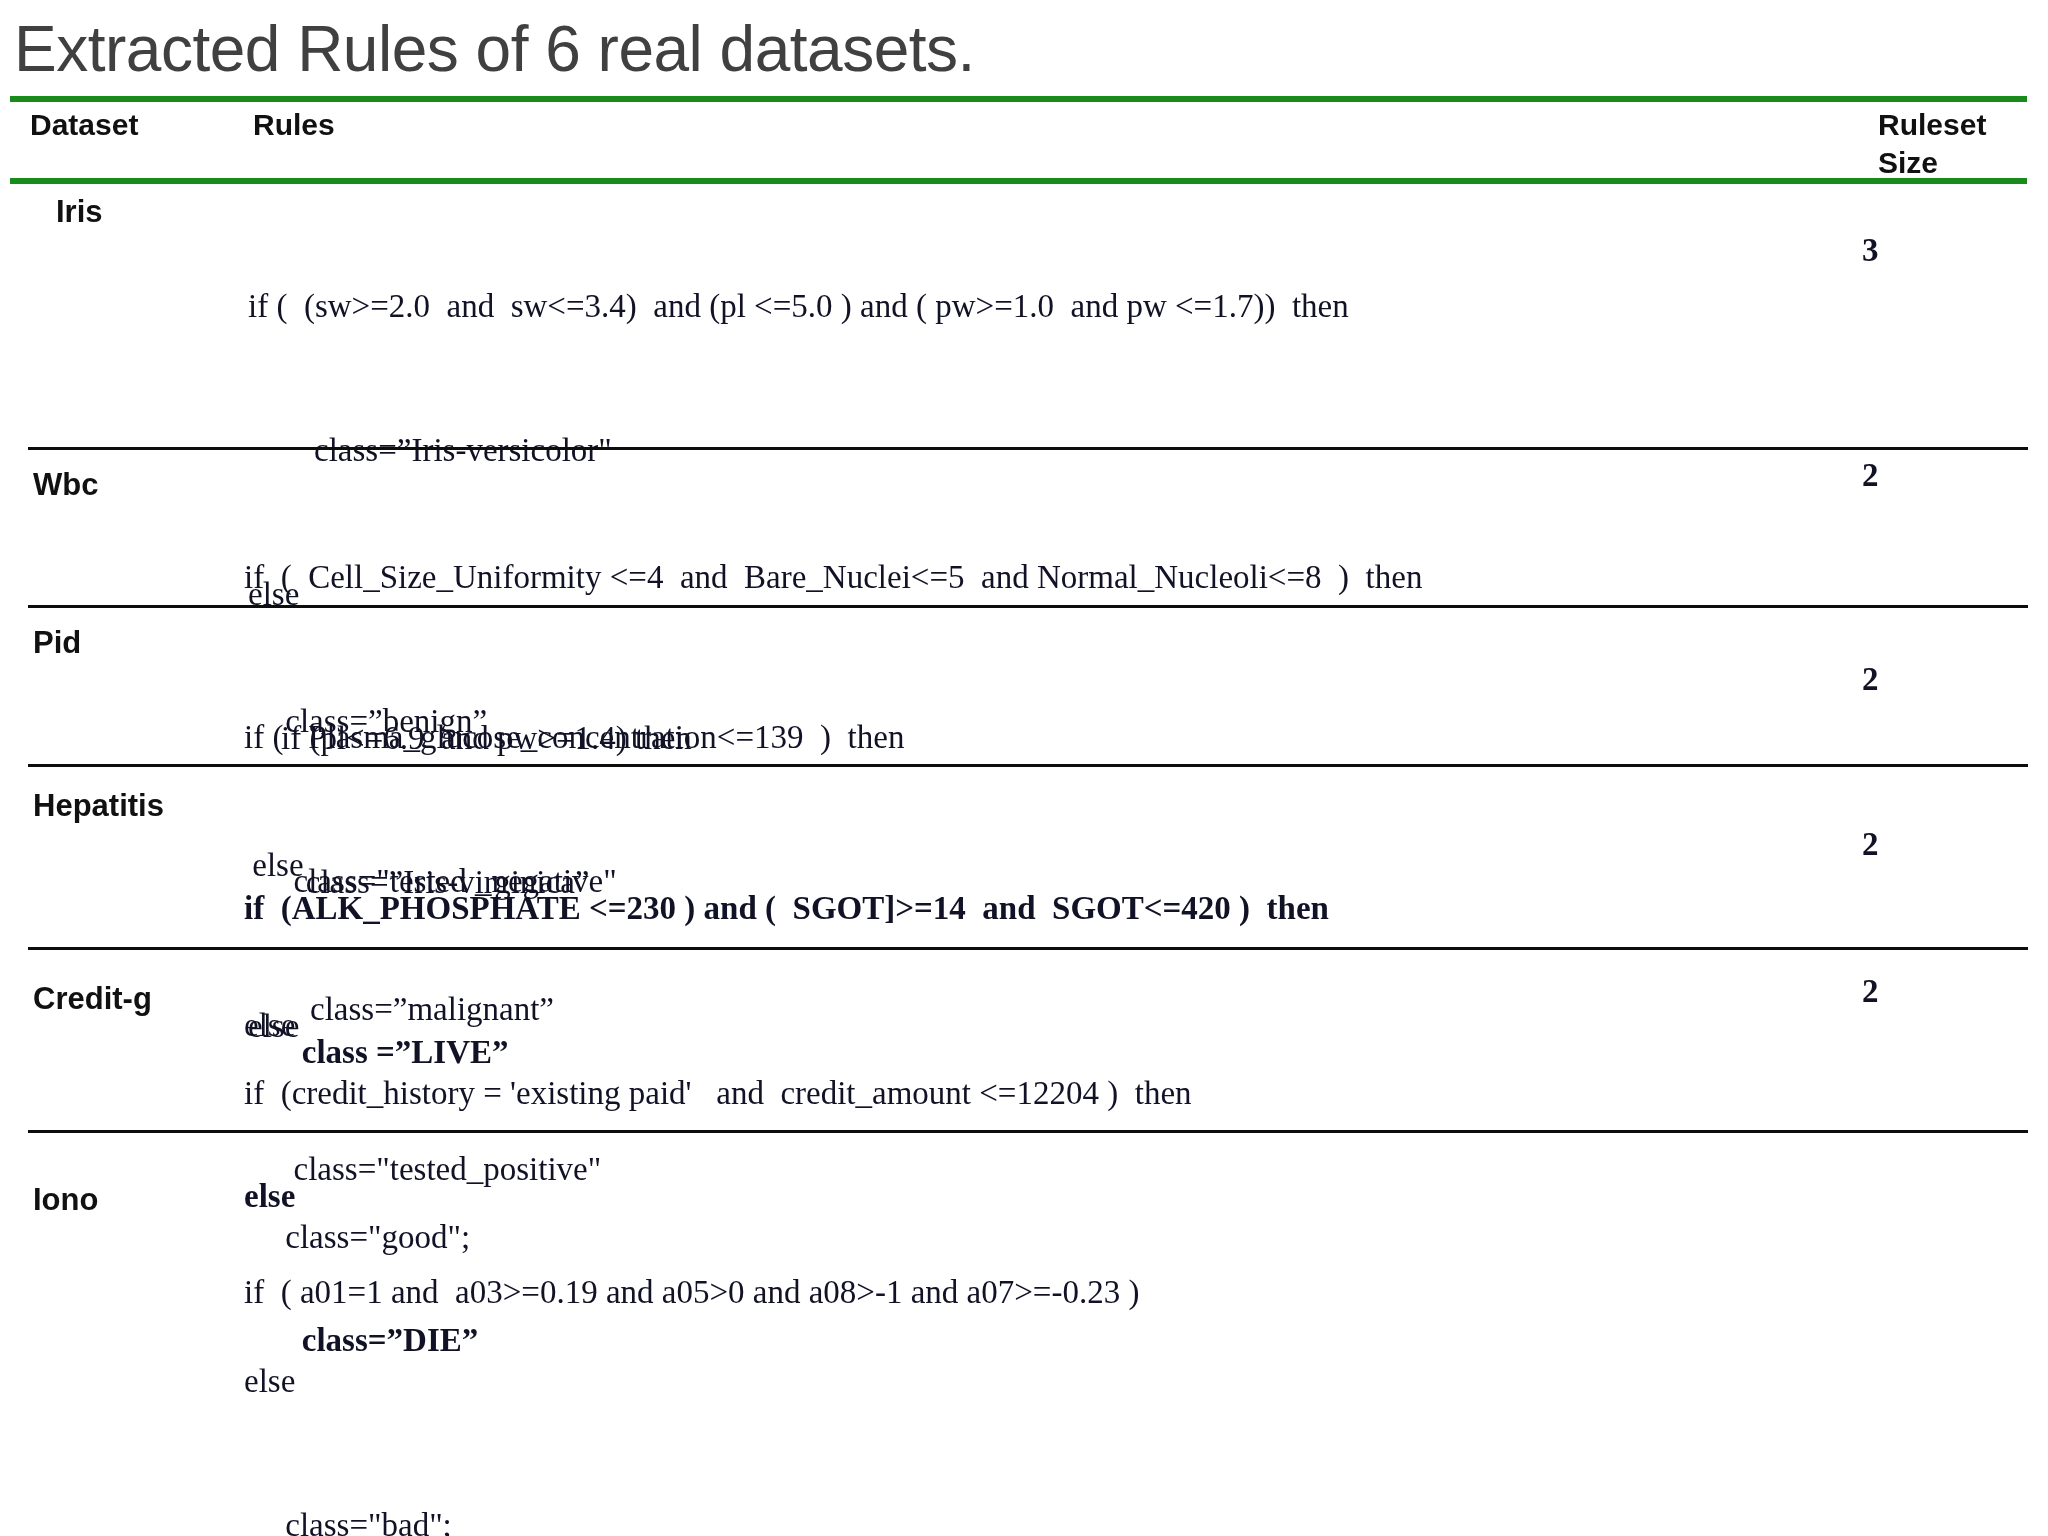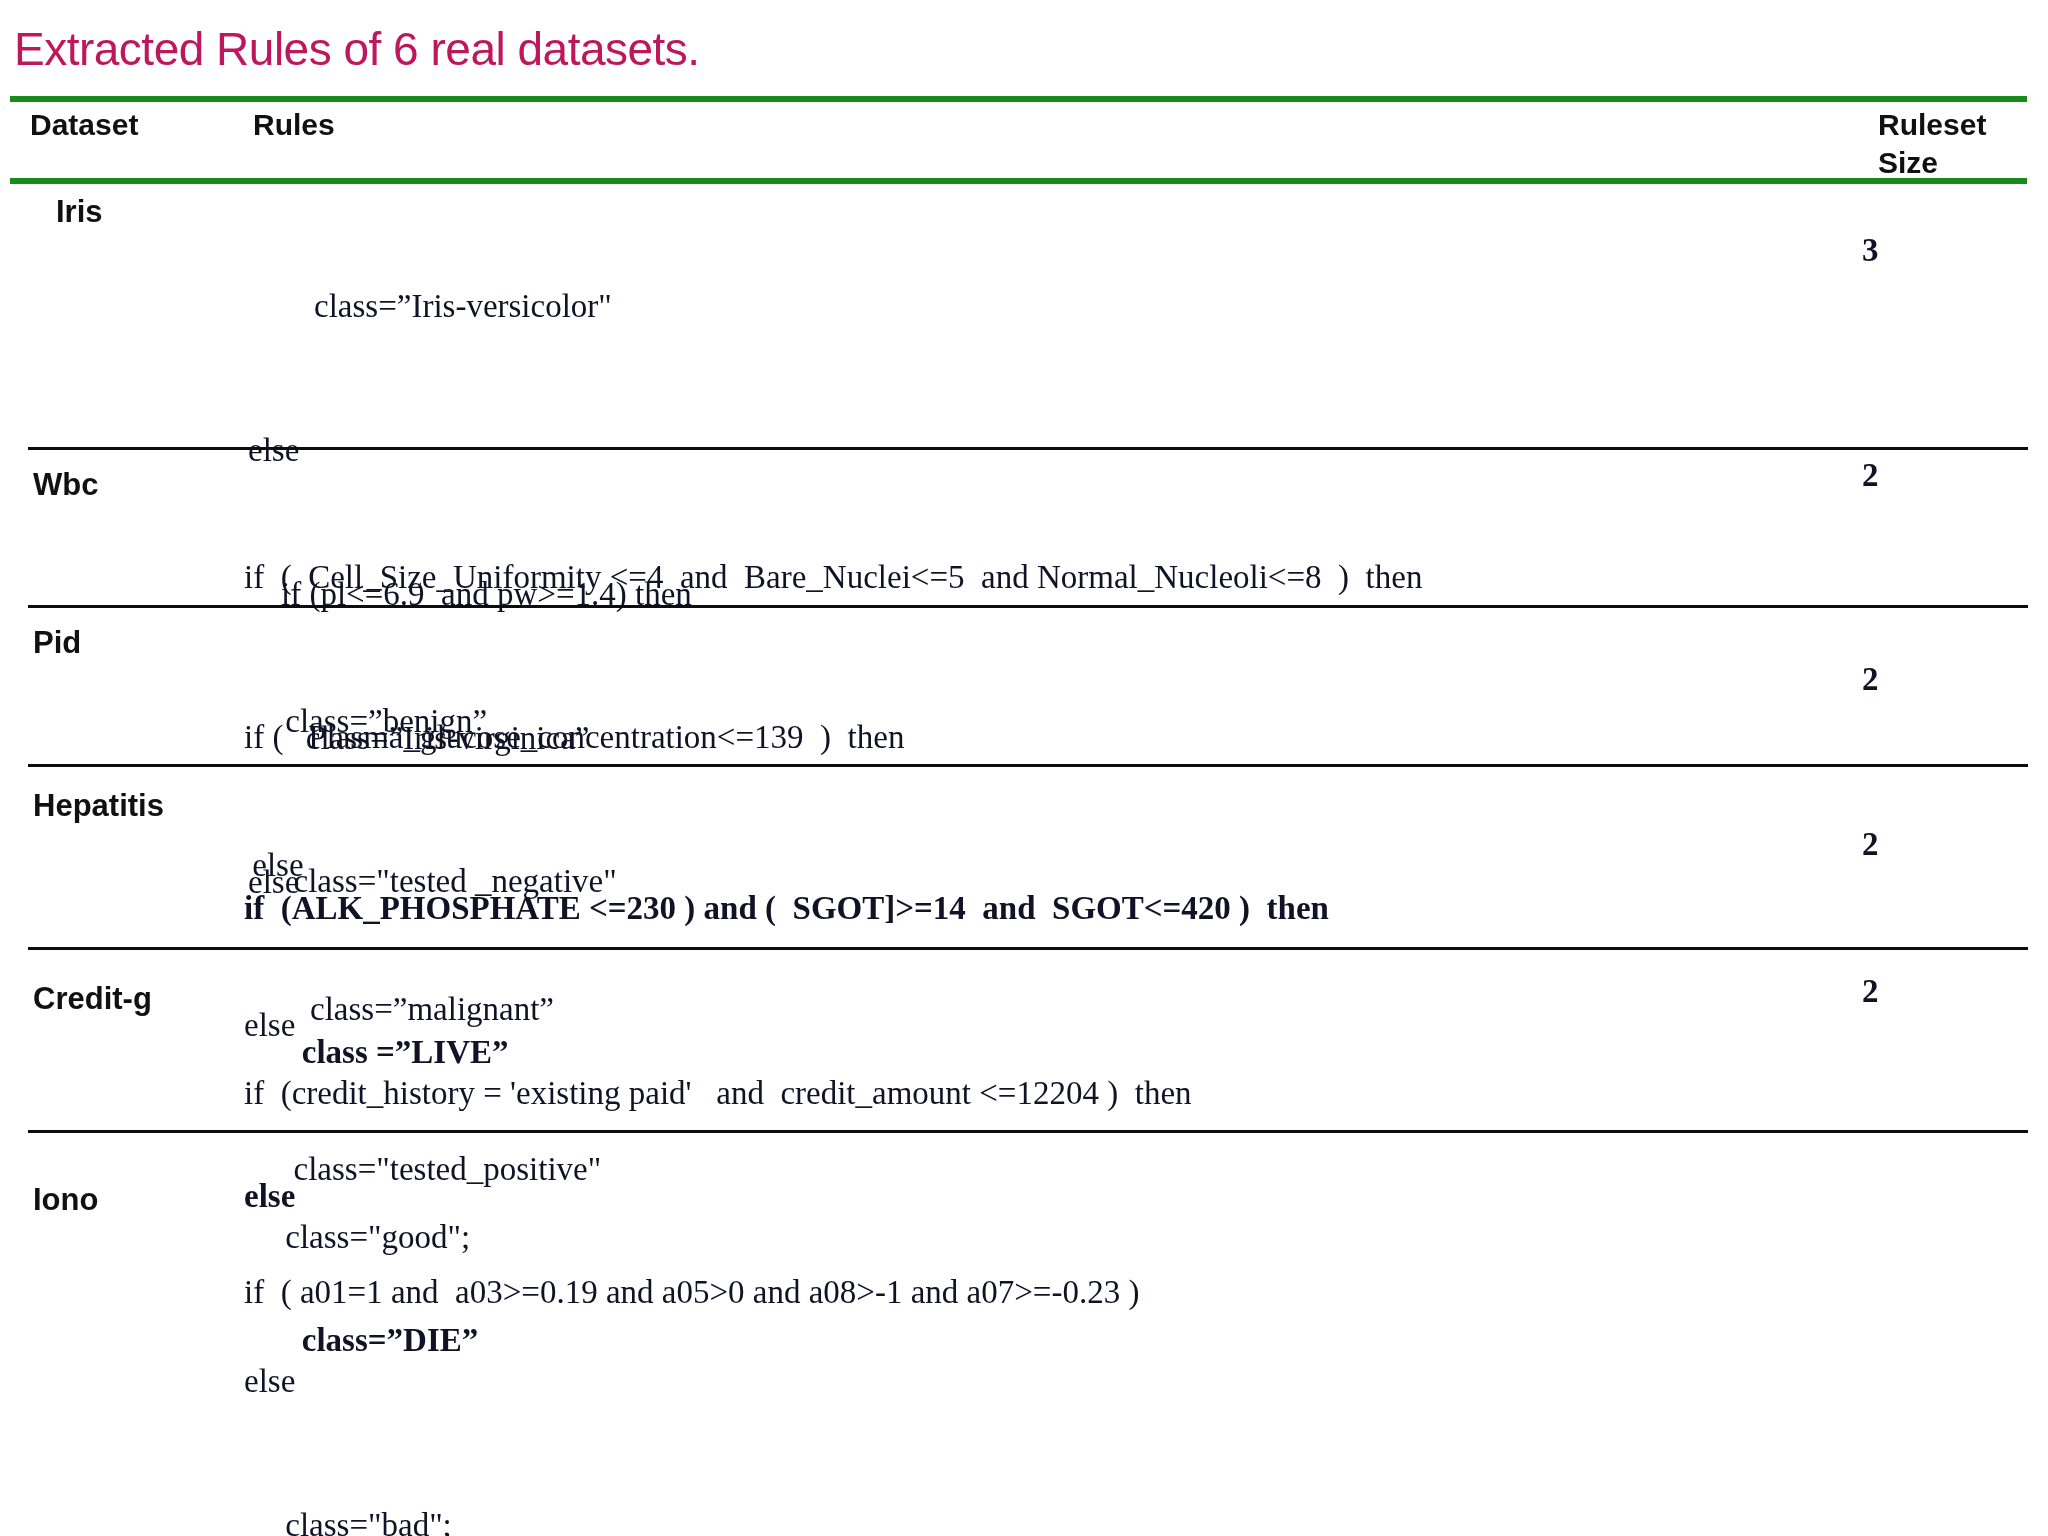--- a/index.html
+++ b/index.html
@@ -16,23 +16,23 @@
   }
 
   
   .slide-title {
     position: absolute;
     left: 14px;
     top: 8px;
     width: 2020px;
     height: 82px;
     font-family: "Liberation Sans", sans-serif;
-    font-size: 46px;
+    font-size: 64px;
     font-weight: 400;
-    color: #be185d;
+    color: #404040;
     letter-spacing: -0.5px;
     line-height: 82px;
     white-space: nowrap;
   }
 
   
   .table-wrap {
     position: absolute;
     left: 0;
     top: 96px;
@@ -120,20 +120,21 @@
   <div class="rule-line green-bottom"></div>
 
   <div class="hdr hdr-dataset">Dataset</div>
   <div class="hdr hdr-rules">Rules</div>
   <div class="hdr hdr-ruleset">Ruleset</div>
   <div class="hdr hdr-size">Size</div>
 
   <div class="row" style="top:86px; height:260px;">
     <div class="ds-name" style="top:12px;margin-left:23px;">Iris</div>
     <div class="rules-block" style="top:4px;">
+      <div>if (  (sw&gt;=2.0  and  sw&lt;=3.4)  and (pl &lt;=5.0 ) and ( pw&gt;=1.0  and pw &lt;=1.7))  then</div>
       <div>        class=”Iris-versicolor"</div>
       <div>else</div>
       <div>    if (pl&lt;=6.9  and pw&gt;=1.4) then</div>
       <div>       class=”Iris-virginica”</div>
       <div>else</div>
     </div>
     <div class="rs-size" style="left:1862px; top:50px;">3</div>
   </div>
 
   <div class="row-sep" style="top:351px;"></div>

